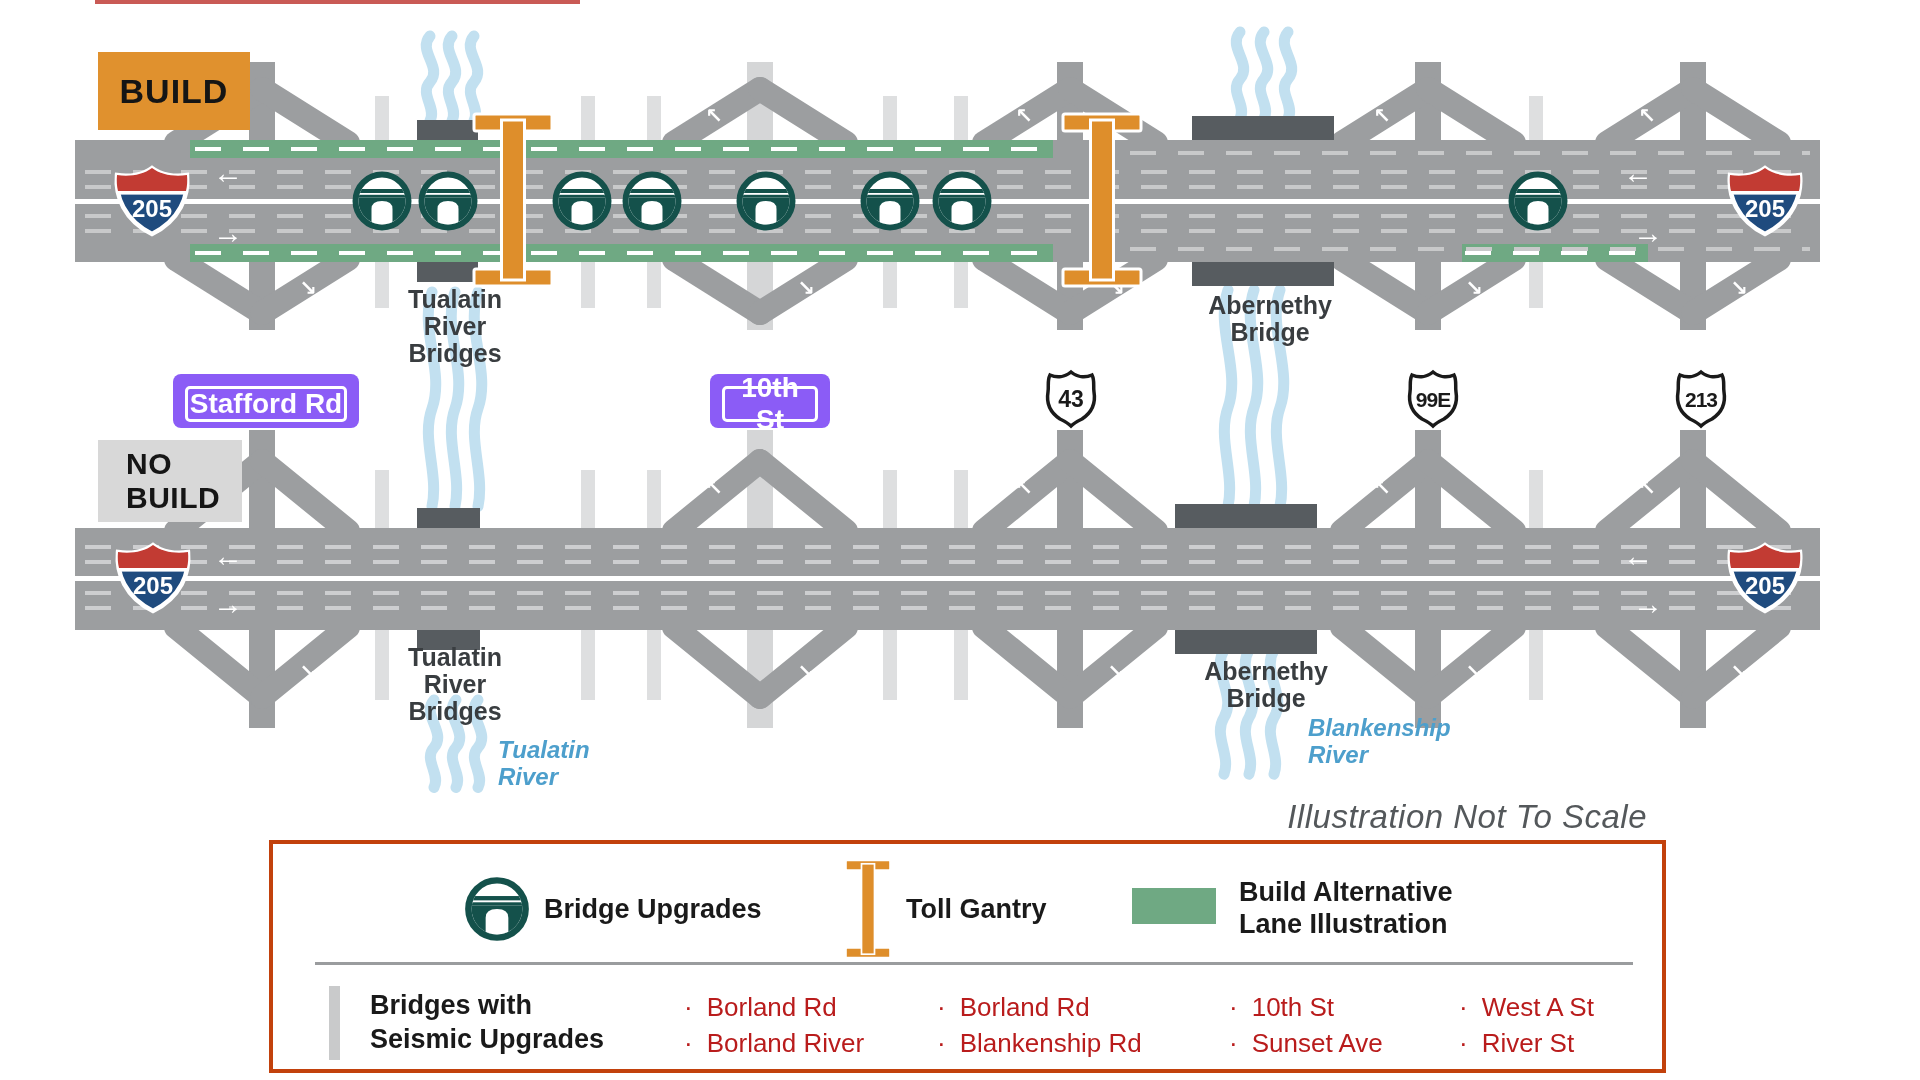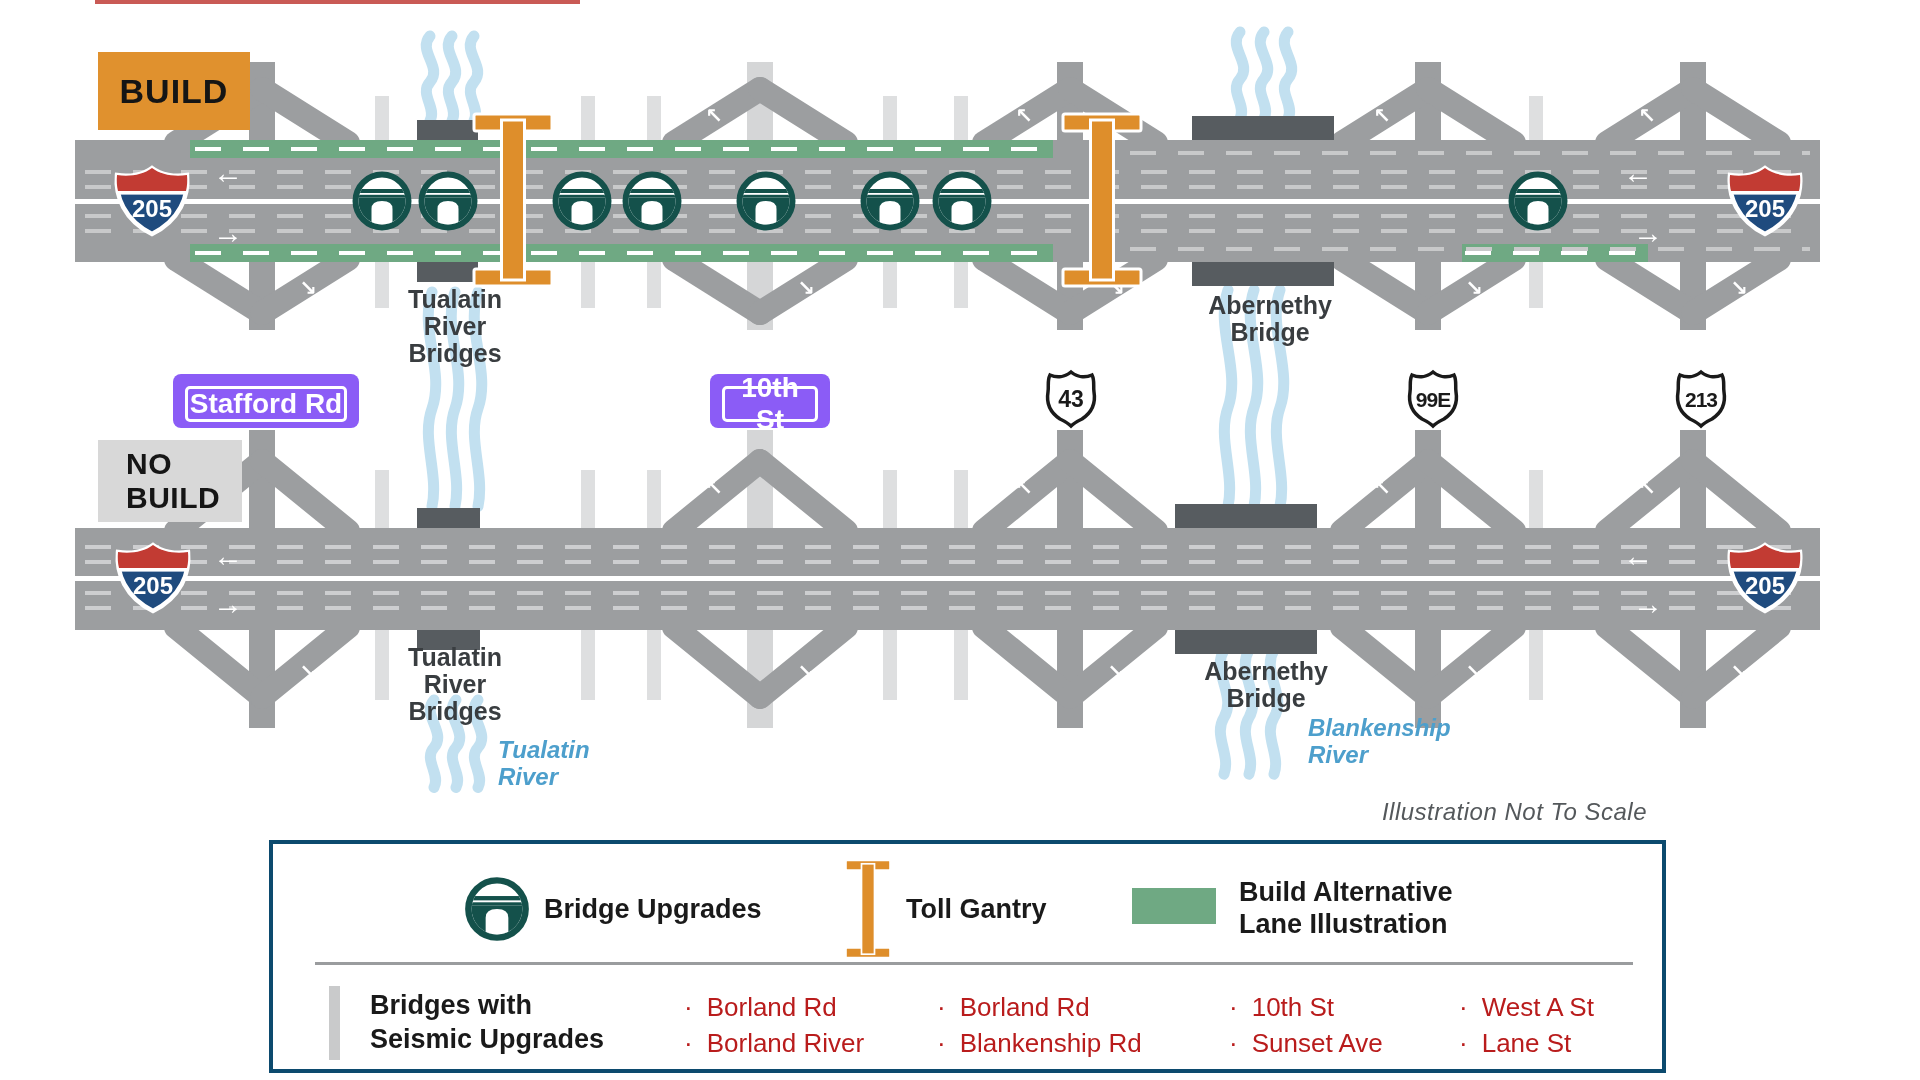--- a/index.html
+++ b/index.html
@@ -15,22 +15,22 @@
     color:#151515;font-size:30px;font-weight:800;line-height:34px;padding:7px 0 0 28px;
     box-sizing:border-box;letter-spacing:0.5px;}
   .sign{background:#8b5cf6;border-radius:8px;padding:12px;box-sizing:border-box;text-align:center;}
   .sign-inner{border:3px solid #fff;border-radius:5px;height:100%;display:flex;
     align-items:center;justify-content:center;color:#fff;font-weight:700;font-size:28px;}
   .sign-stafford{left:173px;top:374px;width:186px;height:54px;}
   .sign-tenth{left:710px;top:374px;width:120px;height:54px;}
   .lbl{color:#393D40;font-weight:700;font-size:25px;line-height:27px;text-align:center;width:220px;}
   .river-lbl{color:#4D9FCC;font-weight:700;font-style:italic;font-size:24px;line-height:27px;}
   .scale-note{left:1247px;top:798px;width:400px;text-align:right;color:#54585B;
-    font-style:italic;font-size:24px;letter-spacing:0.5px;}
-  .legend{left:269px;top:840px;width:1397px;height:233px;border:4px solid #0c4a6e;
+    font-style:italic;font-size:33px;letter-spacing:0.5px;}
+  .legend{left:269px;top:840px;width:1397px;height:233px;border:4px solid #c2410c;
     box-sizing:border-box;background:#fff;}
   .legend .item-label{position:absolute;color:#1A1A1A;font-size:27px;font-weight:600;}
   .legend .divider{position:absolute;left:42px;top:118px;width:1318px;height:3px;background:#9A9C9E;}
   .legend .swatch{position:absolute;left:859px;top:44px;width:84px;height:36px;background:#6FA983;}
   .legend .graybar{position:absolute;left:56px;top:142px;width:11px;height:74px;background:#C9CACB;}
   .legend .gray-item{position:absolute;color:#b91c1c;font-size:26px;font-weight:500;white-space:nowrap;}
   .legend .bullet{margin-right:14px;}
 </style>
 </head>
 <body>
@@ -362,15 +362,15 @@
     <div class="item-label" style="left:97px;top:146px;">Bridges with</div>
     <div class="item-label" style="left:97px;top:180px;">Seismic Upgrades</div>
 
     <div class="gray-item" style="left:411px;top:148px;"><span class="bullet">·</span><span>Borland Rd</span></div>
     <div class="gray-item" style="left:411px;top:184px;"><span class="bullet">·</span><span>Borland River</span></div>
     <div class="gray-item" style="left:664px;top:148px;"><span class="bullet">·</span><span>Borland Rd</span></div>
     <div class="gray-item" style="left:664px;top:184px;"><span class="bullet">·</span><span>Blankenship Rd</span></div>
     <div class="gray-item" style="left:956px;top:148px;"><span class="bullet">·</span><span>10th St</span></div>
     <div class="gray-item" style="left:956px;top:184px;"><span class="bullet">·</span><span>Sunset Ave</span></div>
     <div class="gray-item" style="left:1186px;top:148px;"><span class="bullet">·</span><span>West A St</span></div>
-    <div class="gray-item" style="left:1186px;top:184px;"><span class="bullet">·</span><span>Lane St</span></div>
+    <div class="gray-item" style="left:1186px;top:184px;"><span class="bullet">·</span><span>River St</span></div>
   </div>
 </div>
 
 </body></html>

